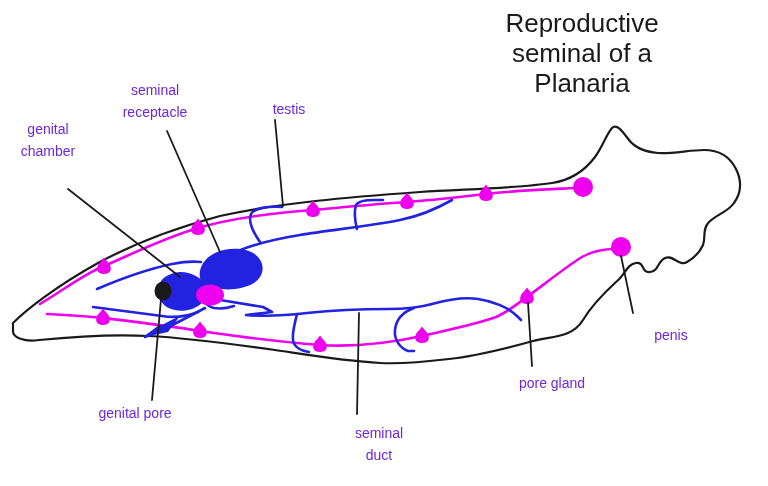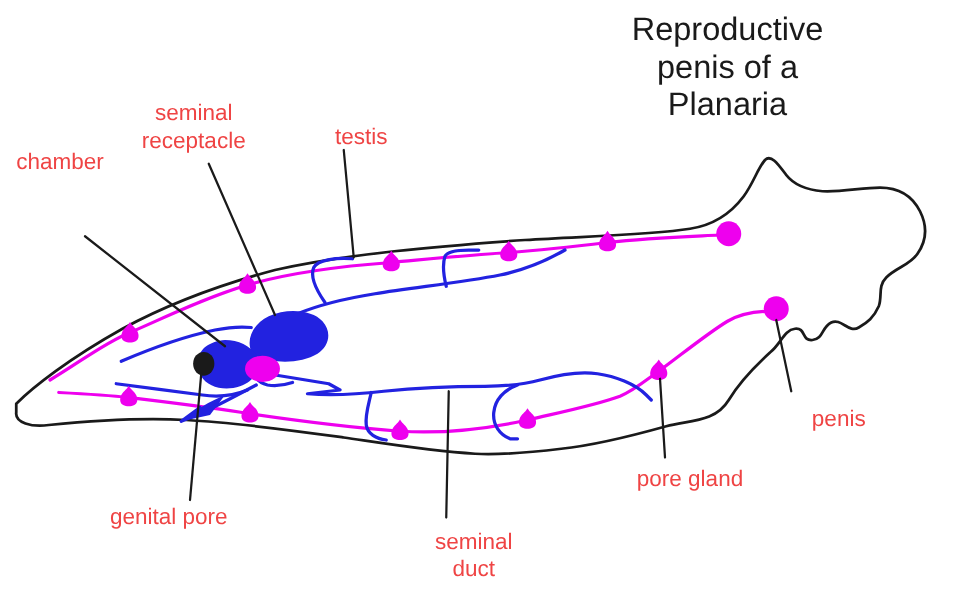--- a/index.html
+++ b/index.html
@@ -3,21 +3,21 @@
 <meta charset="utf-8">
 <style>
   html,body{margin:0;padding:0;background:#ffffff;}
   #stage{
     position:relative;width:768px;height:486px;background:#ffffff;
     overflow:hidden;font-family:"Liberation Sans",sans-serif;color:#1a1a1a;
   }
   #diagram-svg{position:absolute;left:0;top:0;}
   .lbl{
     position:absolute;transform:translateX(-50%);text-align:center;
-    font-size:18px;line-height:22px;white-space:nowrap;color:#ef4444;
+    font-size:14px;line-height:22px;white-space:nowrap;color:#6d28d9;
   }
   .title{
     position:absolute;transform:translateX(-50%);text-align:center;
     font-size:26px;line-height:30px;white-space:nowrap;color:#1a1a1a;
   }
 </style>
 </head>
 <body>
 
 <div id="stage">
@@ -136,32 +136,33 @@
       <path d="M 68 189 L 180 277"></path>
       <path d="M 161 299 L 152 400"></path>
       <path d="M 359 313 L 357 414"></path>
       <path d="M 528 303 L 532 366"></path>
       <path d="M 621 256 L 633 313"></path>
     </g>
   </svg>
 
   <div class="title" style="left:582px;top:8px">
     <div>Reproductive</div>
-    <div>penis of a</div>
+    <div>seminal of a</div>
     <div>Planaria</div>
   </div>
 
   <div class="lbl" style="left:155px;top:79px">
     <div>seminal</div>
     <div>receptacle</div>
   </div>
 
   <div class="lbl" style="left:289px;top:98px">testis</div>
 
   <div class="lbl" style="left:48px;top:118px">
+    <div>genital</div>
     <div>chamber</div>
   </div>
 
   <div class="lbl" style="left:135px;top:402px">genital pore</div>
 
   <div class="lbl" style="left:379px;top:422px">
     <div>seminal</div>
     <div>duct</div>
   </div>
 

